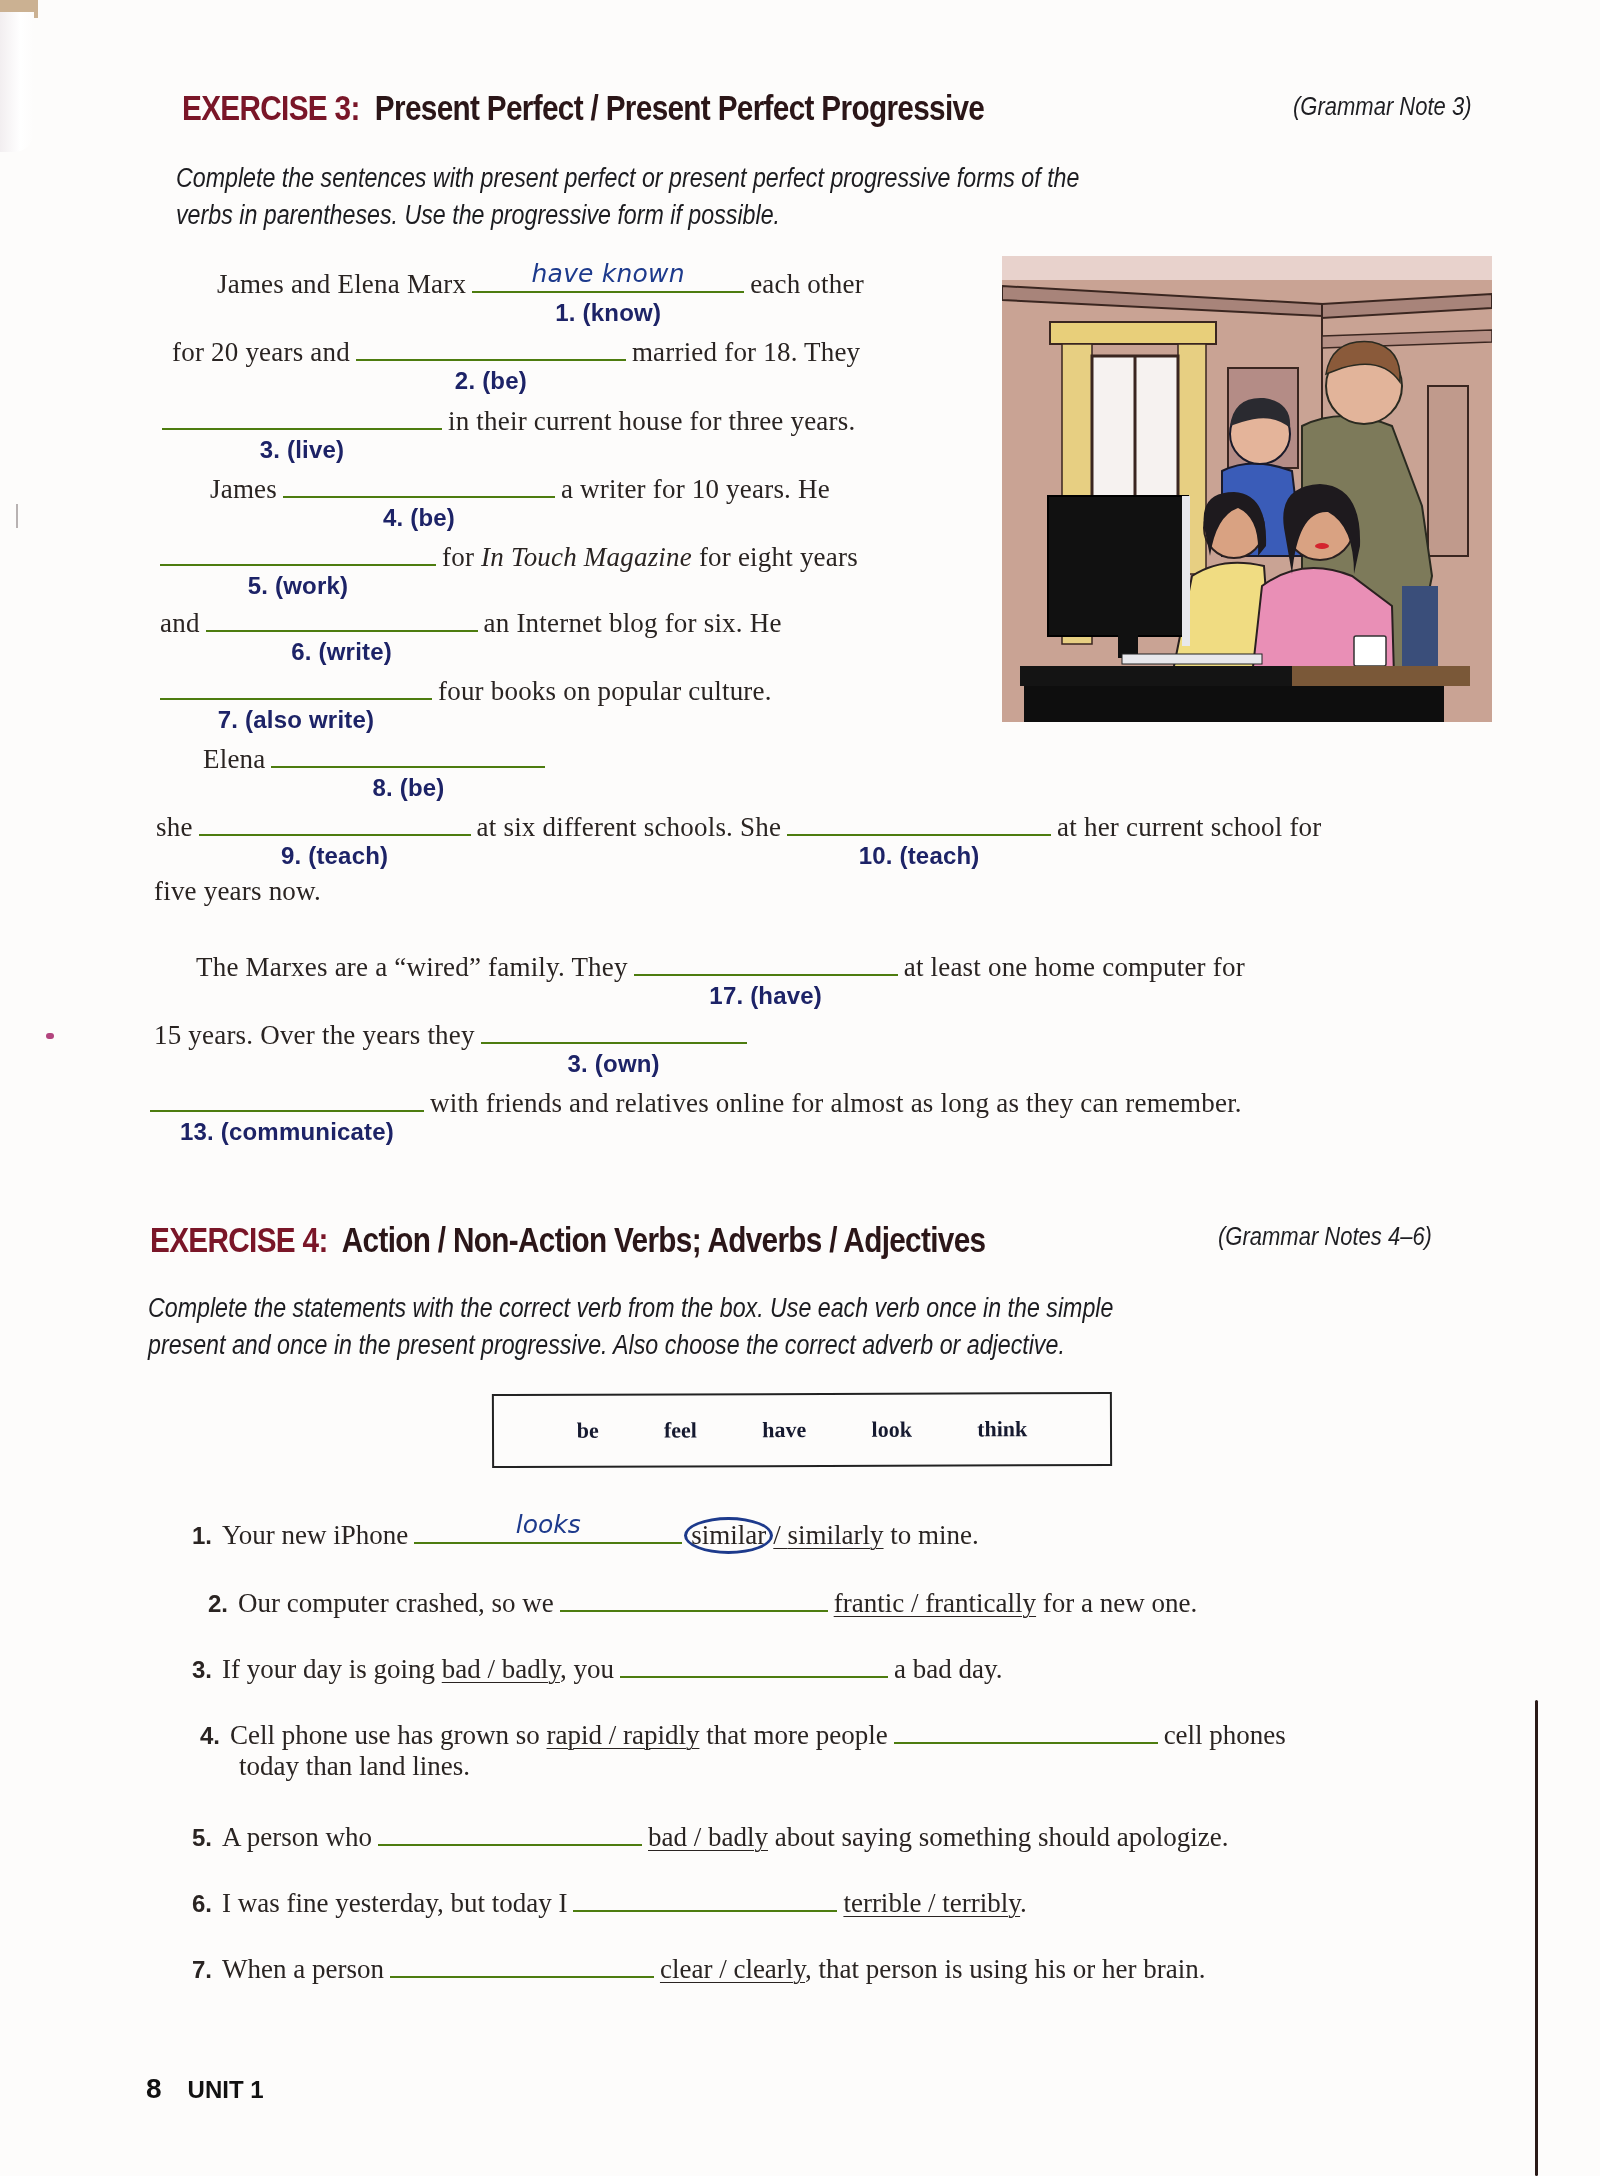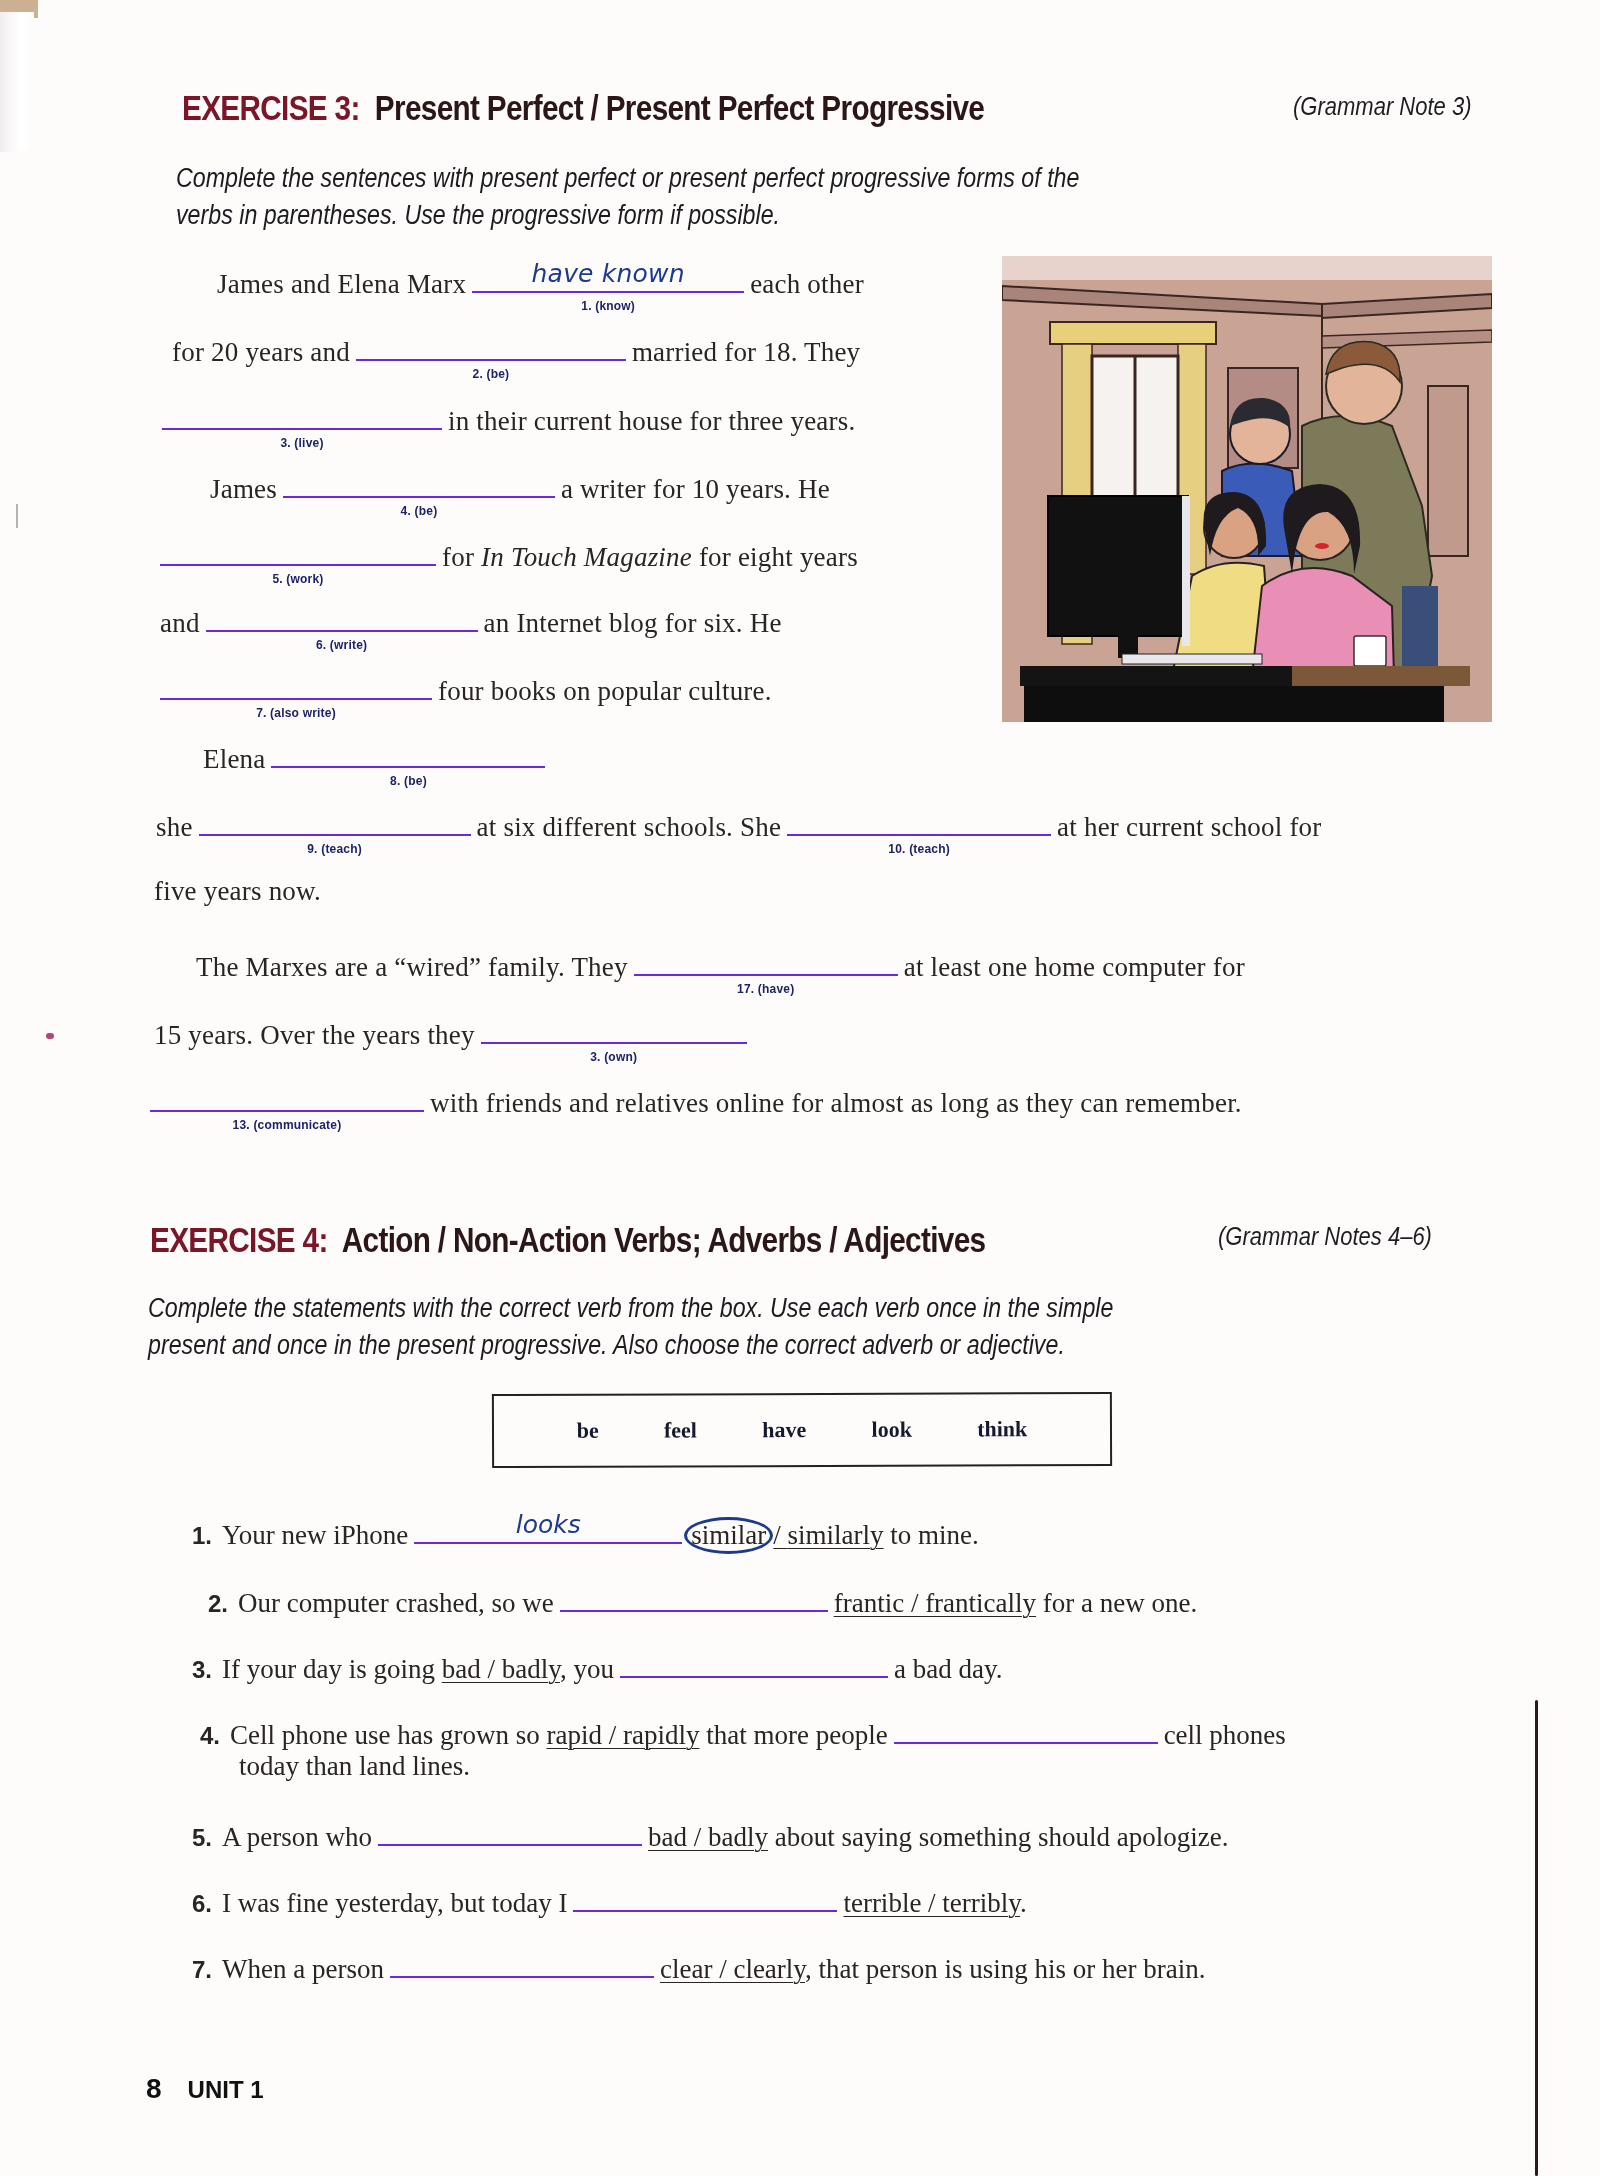--- a/index.html
+++ b/index.html
@@ -16,23 +16,23 @@
 
     .ex-title { position: absolute; font-family: "Liberation Sans", "DejaVu Sans", sans-serif; font-weight: bold;
       font-size: 35px; letter-spacing: -0.8px; color: #2b1618; transform: scaleX(0.85); transform-origin: left center; white-space: nowrap; }
     .ex-title .ex-num { color: #7a1628; }
     .grammar-note { position: absolute; font-family: "Liberation Sans", "DejaVu Sans", sans-serif; font-style: italic;
       font-size: 25px; color: #1e1e22; transform: scaleX(0.88); transform-origin: left center; white-space: nowrap; }
     .instructions { position: absolute; font-family: "Liberation Sans", "DejaVu Sans", sans-serif; font-style: italic;
       font-size: 27px; line-height: 37px; color: #1c1c20; transform: scaleX(0.86); transform-origin: left top; white-space: nowrap; }
 
     .line { position: absolute; font-size: 27px; white-space: nowrap; color: #2a2422; letter-spacing: 0.2px; }
-    .blank { display: inline-block; position: relative; border-bottom: 2px solid #6d28d9; height: 28px; vertical-align: baseline; margin: 0 6px; }
+    .blank { display: inline-block; position: relative; border-bottom: 2px solid #4d7c0f; height: 28px; vertical-align: baseline; margin: 0 6px; }
     .cue { position: absolute; left: 0; right: 0; top: 34px; text-align: center; font-family: "Liberation Sans", "DejaVu Sans", sans-serif;
-      font-weight: bold; font-size: 12px; color: #1d2367; white-space: nowrap; }
+      font-weight: bold; font-size: 24px; color: #1d2367; white-space: nowrap; }
     .answer { position: absolute; left: 0; right: 0; top: -6px; text-align: center; font-family: "DejaVu Sans", sans-serif;
       font-style: italic; font-size: 25px; color: #1d3a8c; }
     .mag { font-style: italic; }
 
     .illustration { position: absolute; left: 1002px; top: 256px; width: 490px; height: 466px; overflow: hidden; background: #cfa99b; }
 
     .verb-box { position: absolute; left: 492px; top: 1393px; width: 620px; height: 74px; border: 2px solid #222;
       display: flex; align-items: center; justify-content: space-around; padding: 0 50px; transform: rotate(-0.2deg); }
     .verb-box span { font-weight: bold; font-size: 22px; color: #161a30; }
 

